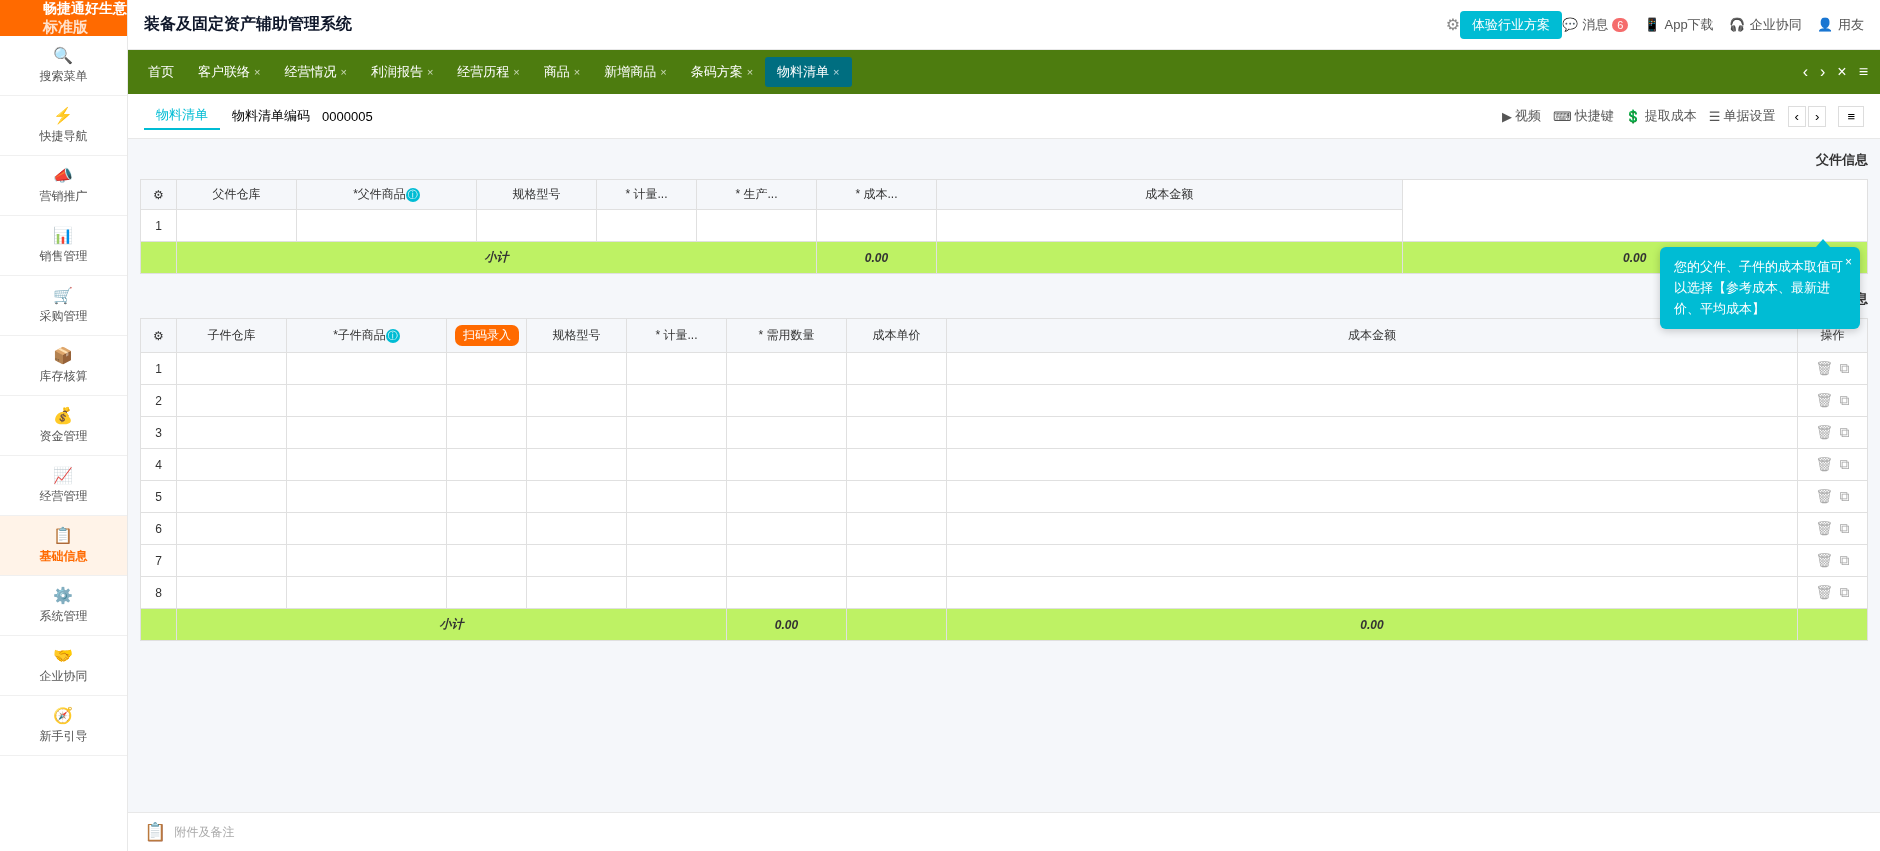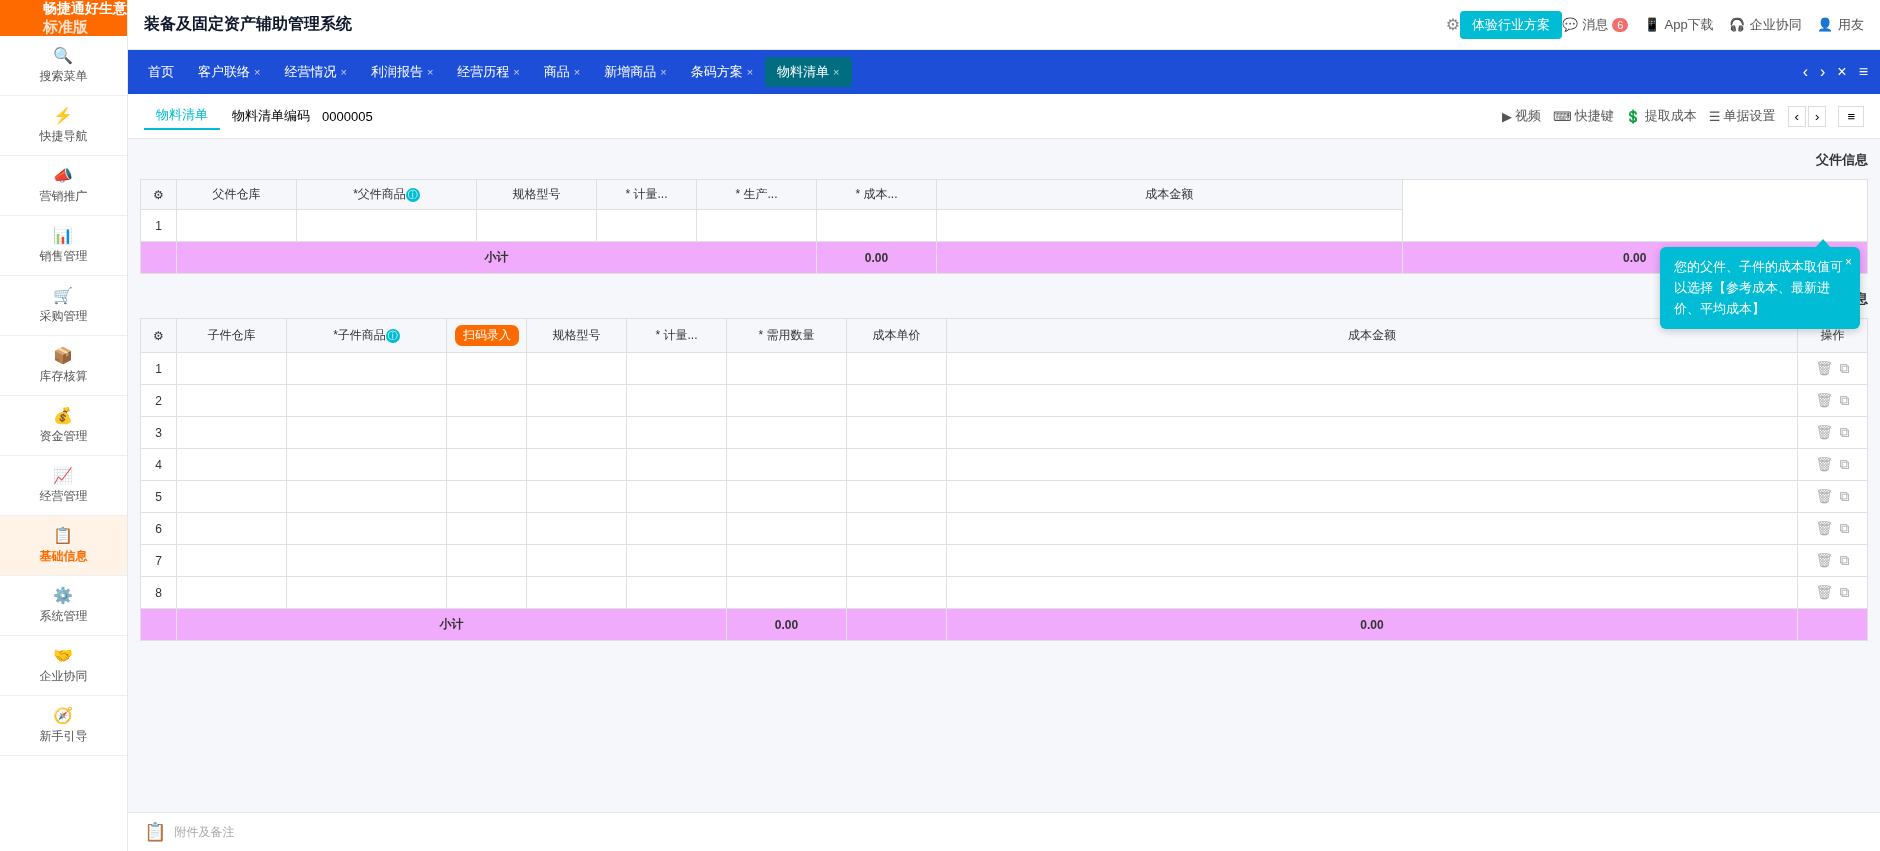--- a/index.html
+++ b/index.html
@@ -76,21 +76,21 @@
       padding: 5px 12px;
       cursor: pointer;
       font-size: 13px;
     }
     .top-header .gear-icon { color: #888; font-size: 16px; cursor: pointer; }
     .header-action { display: flex; align-items: center; gap: 4px; color: #555; cursor: pointer; font-size: 13px; }
     .badge { background: #f56c6c; color: #fff; border-radius: 10px; font-size: 11px; padding: 1px 5px; }
 
     
     .nav-tabs {
-      background: #1d4ed8;
+      background: #4d7c0f;
       display: flex;
       align-items: center;
       height: 44px;
       padding: 0 8px;
       flex-shrink: 0;
     }
     .nav-tab {
       color: #fff;
       padding: 6px 12px;
       cursor: pointer;
@@ -170,22 +170,23 @@
       overflow: hidden;
     }
     td {
       border: 1px solid #e0e0e0;
       padding: 5px 8px;
       text-align: center;
       color: #333;
       height: 32px;
     }
     tr.subtotal td {
-      background: #f0abfc;
+      background: #bef264;
       font-weight: bold;
+      font-style: italic;
     }
     .scan-btn {
       background: #ff6a00;
       color: #fff;
       border: none;
       border-radius: 7px;
       padding: 2px 8px;
       font-size: 12px;
       cursor: pointer;
     }

